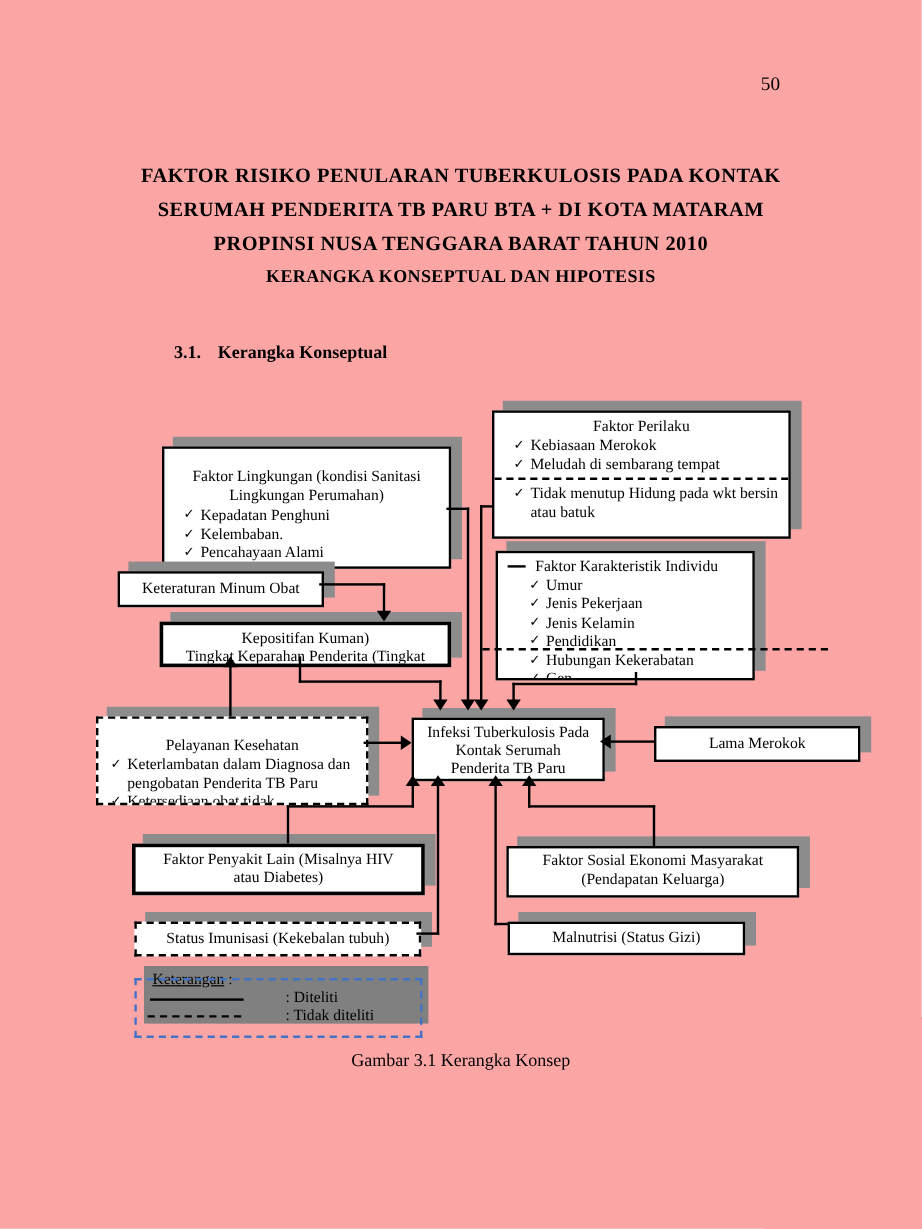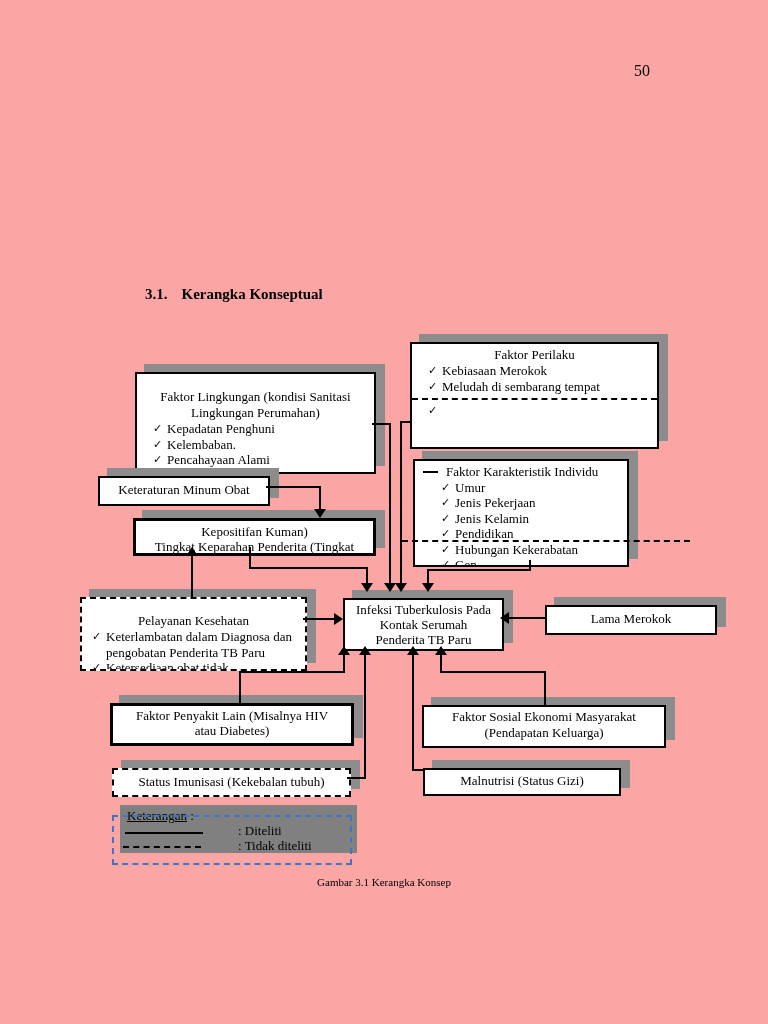--- a/index.html
+++ b/index.html
@@ -42,47 +42,54 @@
   .legend{position:absolute;left:120px;top:805px;width:237px;height:48px;background:#808080;
           z-index:2;font-size:13px;color:#000;overflow:visible;}
   .legend-sel{position:absolute;left:-8px;top:10px;width:236px;height:46px;border:2px dashed #4472c4;z-index:5;}
   .leg-title{position:absolute;left:7px;top:3px;}
   .leg-title .u{text-decoration:underline;}
   .leg-solid{position:absolute;left:5px;top:27px;width:78px;border-top:2px solid #000;}
   .leg-dash{position:absolute;left:3px;top:41px;width:78px;border-top:2px dashed #000;}
   .leg-l1{position:absolute;left:118px;top:18px;}
   .leg-l2{position:absolute;left:118px;top:33px;}
 
-  .caption{position:absolute;left:0;top:876px;width:768px;text-align:center;font-size:11px;}
+  .caption{position:absolute;left:0;top:876px;width:768px;text-align:center;font-size:15px;}
 </style>
 </head>
 <body>
 
 <div class="page">
 
   <div class="pagenum">50</div>
 
+  <div class="titleblock">
+    <div>FAKTOR RISIKO PENULARAN TUBERKULOSIS PADA KONTAK</div>
+    <div>SERUMAH PENDERITA TB PARU BTA + DI KOTA MATARAM</div>
+    <div>PROPINSI NUSA TENGGARA BARAT TAHUN 2010</div>
+    <div class="t4">KERANGKA KONSEPTUAL DAN HIPOTESIS</div>
+  </div>
 
   <div class="section">
     <span class="num">3.1.</span><span>Kerangka Konseptual</span>
   </div>
 
   <div class="box" style="left:410px;top:342px;width:245px;height:100px;padding-top:3px;">
     <div class="bt">Faktor Perilaku</div>
     <div class="chkrow">
         <span class="chk">✓</span>
         <span class="itxt">Kebiasaan Merokok</span>
       </div>
     <div class="chkrow">
         <span class="chk">✓</span>
         <span class="itxt">Meludah di sembarang tempat</span>
       </div>
     <div class="innerdash"></div>
     <div class="chkrow">
         <span class="chk">✓</span>
+        <span class="itxt">Tidak menutup Hidung pada wkt bersin atau batuk</span>
       </div>
   </div>
 
   <div class="box" style="left:135px;top:372px;width:237px;height:83px;padding-top:15px;">
     <div class="bt">Faktor Lingkungan  (kondisi Sanitasi</div>
     <div class="bt">Lingkungan Perumahan)</div>
     <div class="chkrow">
         <span class="chk">✓</span>
         <span class="itxt">Kepadatan Penghuni</span>
       </div>

